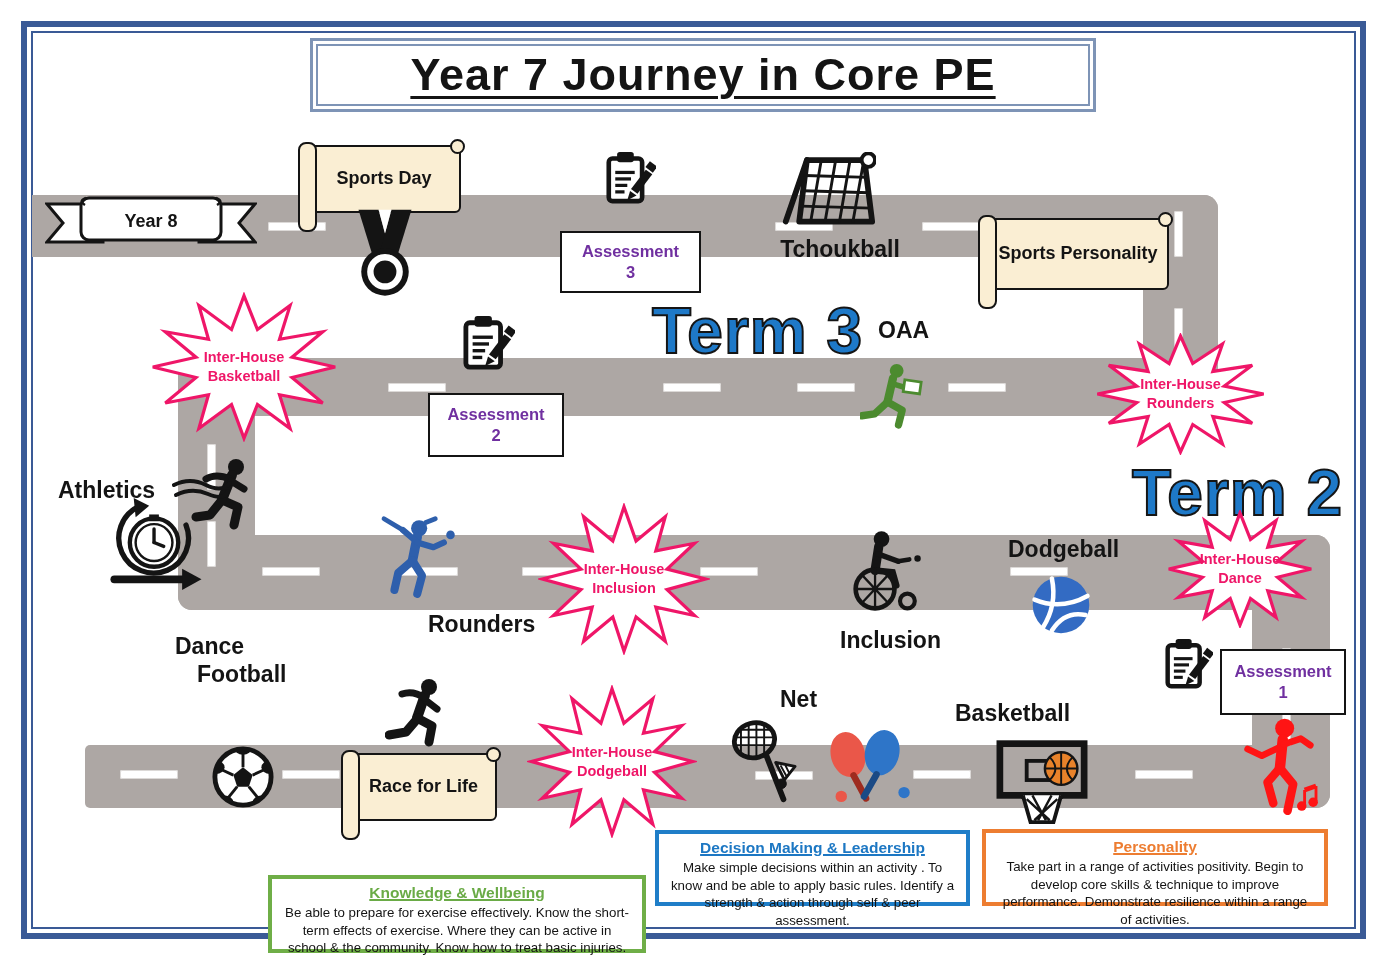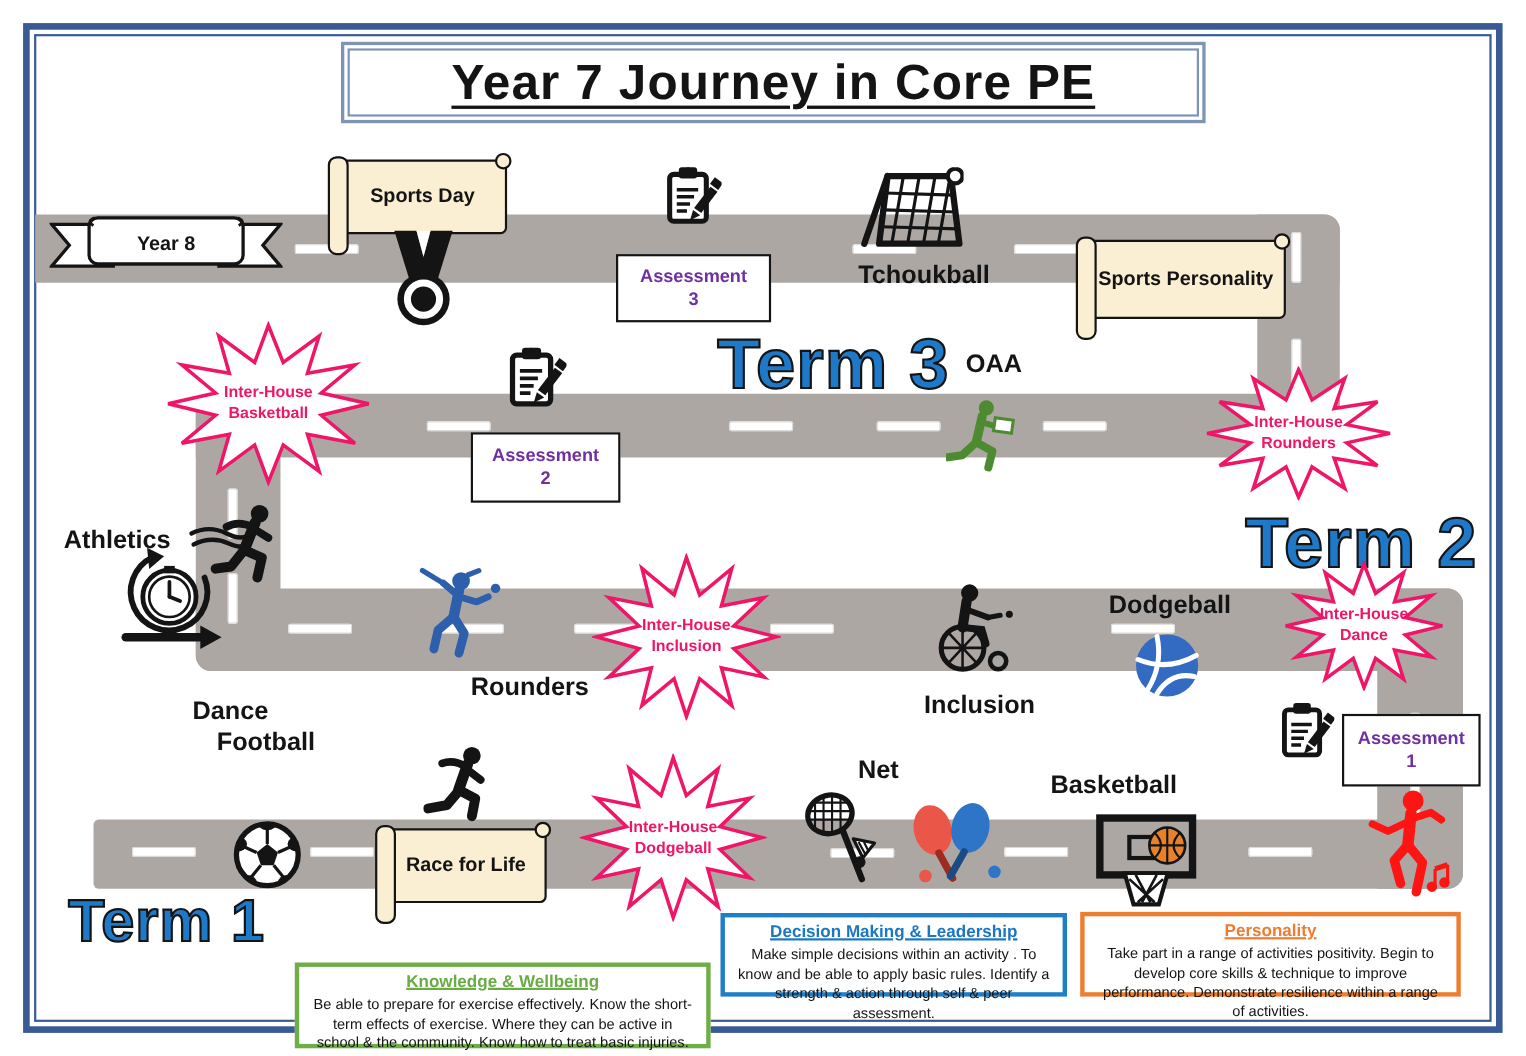--- a/index.html
+++ b/index.html
@@ -439,21 +439,20 @@
       </g>
       <g stroke="#FF1414" fill="#FF1414">
         <path d="M68 78 L68 94 M80 74 L80 90" stroke-width="3" fill="none"></path>
         <path d="M68 78 L80 74" stroke-width="5" fill="none"></path>
         <circle cx="65" cy="95" r="5" stroke="none"></circle>
         <circle cx="77" cy="91" r="5" stroke="none"></circle>
       </g>
     </svg>
   </div>
 
-  <div class="term" style="left:62px;top:806px;font-size:54px">Term 1</div>
 
   <div class="info green" style="left:268px;top:830px;width:378px;height:78px;z-index:8">
     <div class="i-head">Knowledge &amp; Wellbeing</div>
     <div class="i-body">Be able to prepare for exercise effectively. Know the short-term effects of exercise. Where they can be active in school &amp; the community. Know how to treat basic injuries.</div>
   </div>
   <div class="info blue" style="left:655px;top:830px;width:315px;height:76px;z-index:8">
     <div class="i-head">Decision Making &amp; Leadership</div>
     <div class="i-body">Make simple decisions within an activity . To know and be able to apply basic rules. Identify a strength &amp; action through self &amp; peer assessment.</div>
   </div>
   <div class="info orange" style="left:982px;top:829px;width:346px;height:77px;z-index:8">

